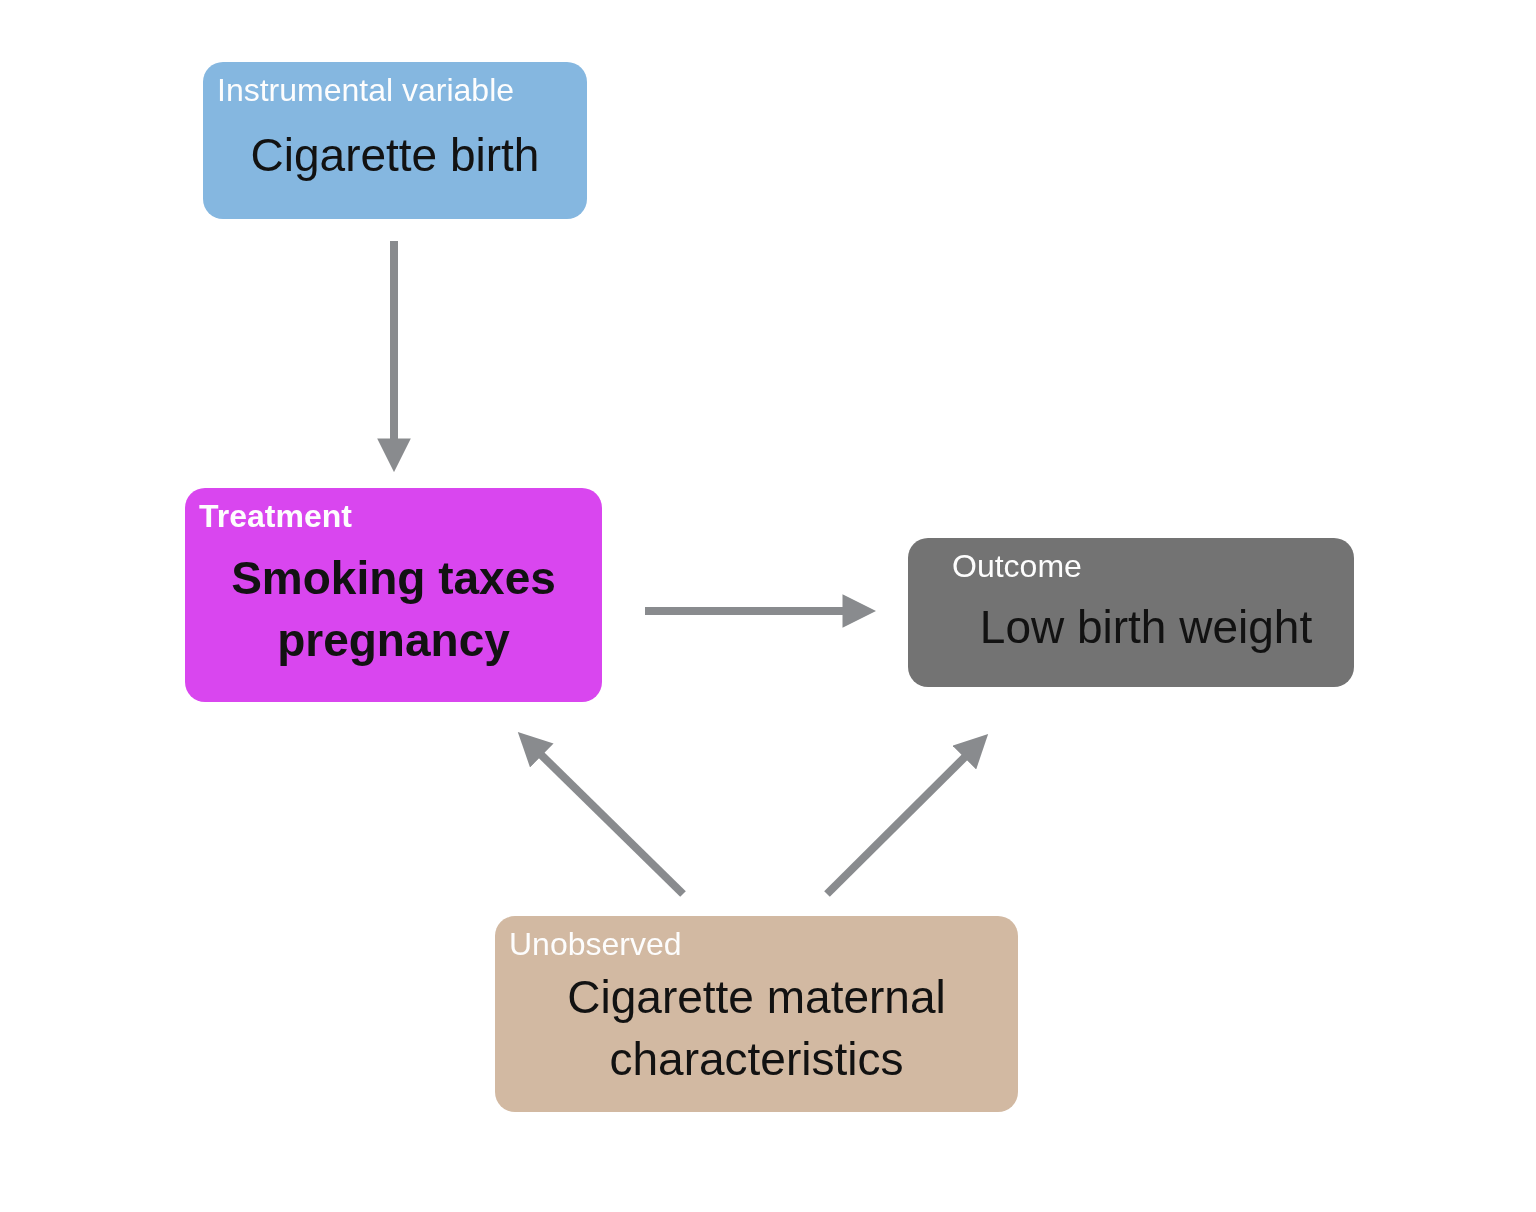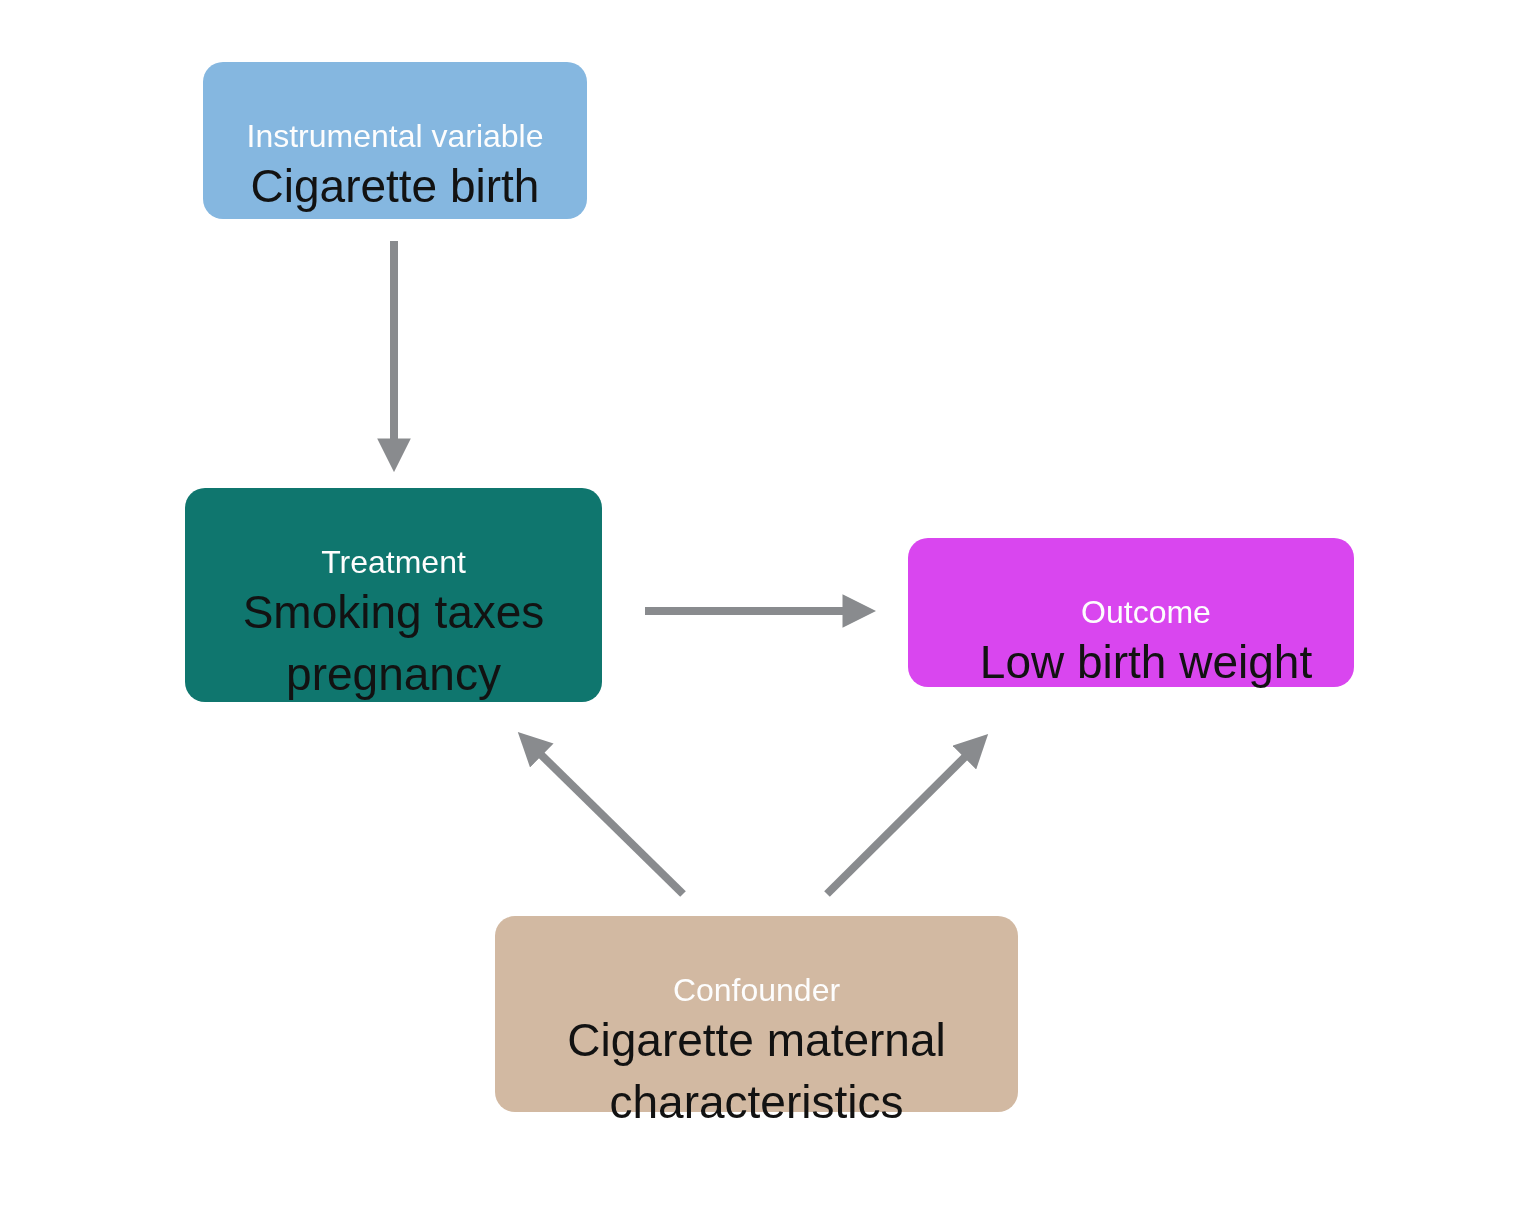--- a/index.html
+++ b/index.html
@@ -25,25 +25,24 @@
   .node {
     position: absolute;
     border-radius: 20px;
     box-sizing: border-box;
     padding: 10px 14px 12px 14px;
     display: flex;
     flex-direction: column;
   }
   .node-label {
     flex: none;
-    text-align: center;
+    text-align: left;
     color: #fdfdfd;
     font-size: 32px;
     line-height: 1.15;
-    margin-top: 46px;
   }
   .node-text {
     flex: 1;
     display: flex;
     align-items: center;
     justify-content: center;
     text-align: center;
     color: #121212;
     font-size: 46px;
     line-height: 1.35;
@@ -69,28 +68,28 @@
     <line x1="645" y1="611" x2="866" y2="611" stroke-width="8" marker-end="url(#arrowhead)" stroke="#898b8e"></line>
     <line x1="683" y1="894" x2="525" y2="739" stroke-width="8" marker-end="url(#arrowhead)" stroke="#898b8e"></line>
     <line x1="827" y1="894" x2="981" y2="741" stroke-width="8" marker-end="url(#arrowhead)" stroke="#898b8e"></line>
   </svg>
 
   <div class="node node-instrumental" style="background: rgb(133, 183, 224);">
     <div class="node-label">Instrumental variable</div>
     <div class="node-text">Cigarette birth</div>
   </div>
 
-  <div class="node node-treatment" style="background: #0f766e;">
+  <div class="node node-treatment" style="background: #d946ef; font-weight: bold;">
     <div class="node-label">Treatment</div>
     <div class="node-text">Smoking taxes pregnancy</div>
   </div>
 
-  <div class="node node-outcome" style="background: #d946ef; padding-left: 44px;">
+  <div class="node node-outcome" style="background: #737373; padding-left: 44px;">
     <div class="node-label">Outcome</div>
     <div class="node-text">Low birth weight</div>
   </div>
 
   <div class="node node-confounder" style="background: rgb(210, 185, 162);">
-    <div class="node-label">Confounder</div>
+    <div class="node-label">Unobserved</div>
     <div class="node-text">Cigarette maternal characteristics</div>
   </div>
 
 </div>
 
 </body></html>

